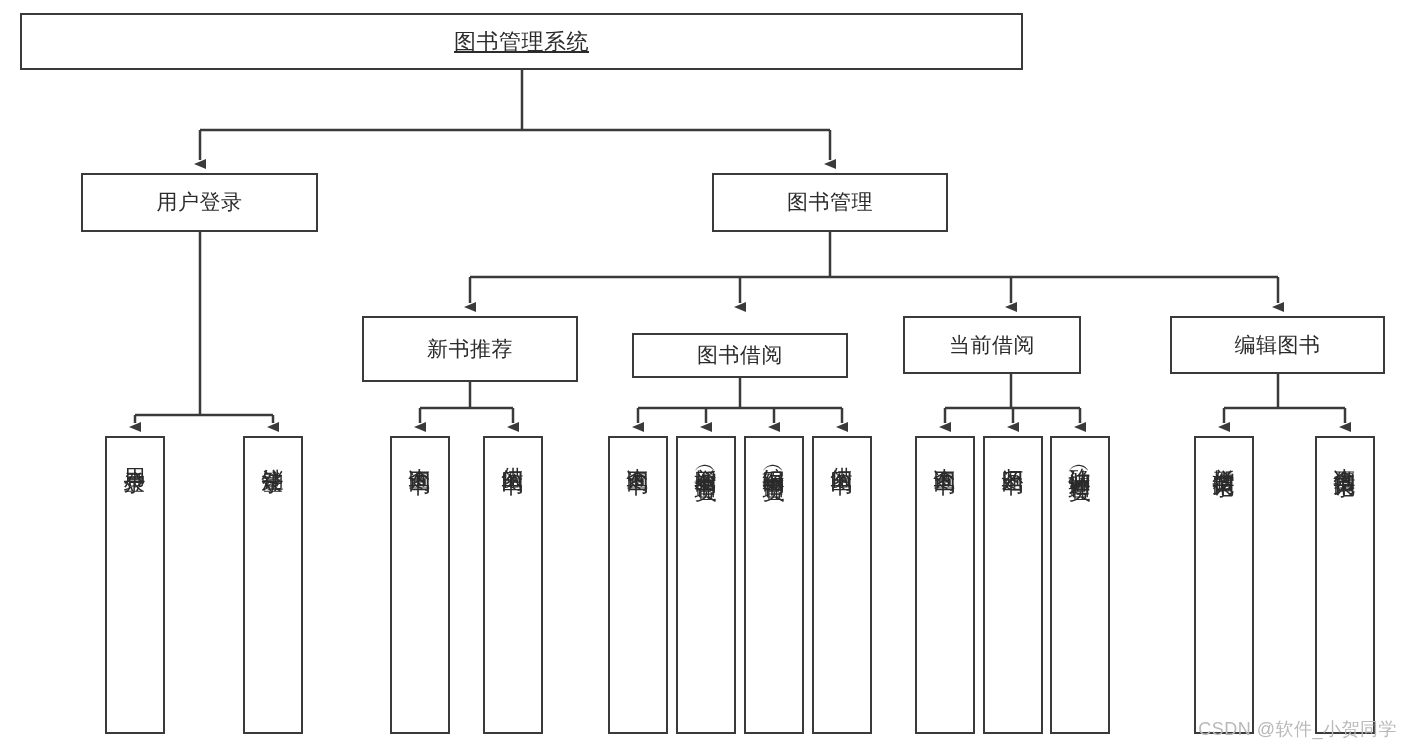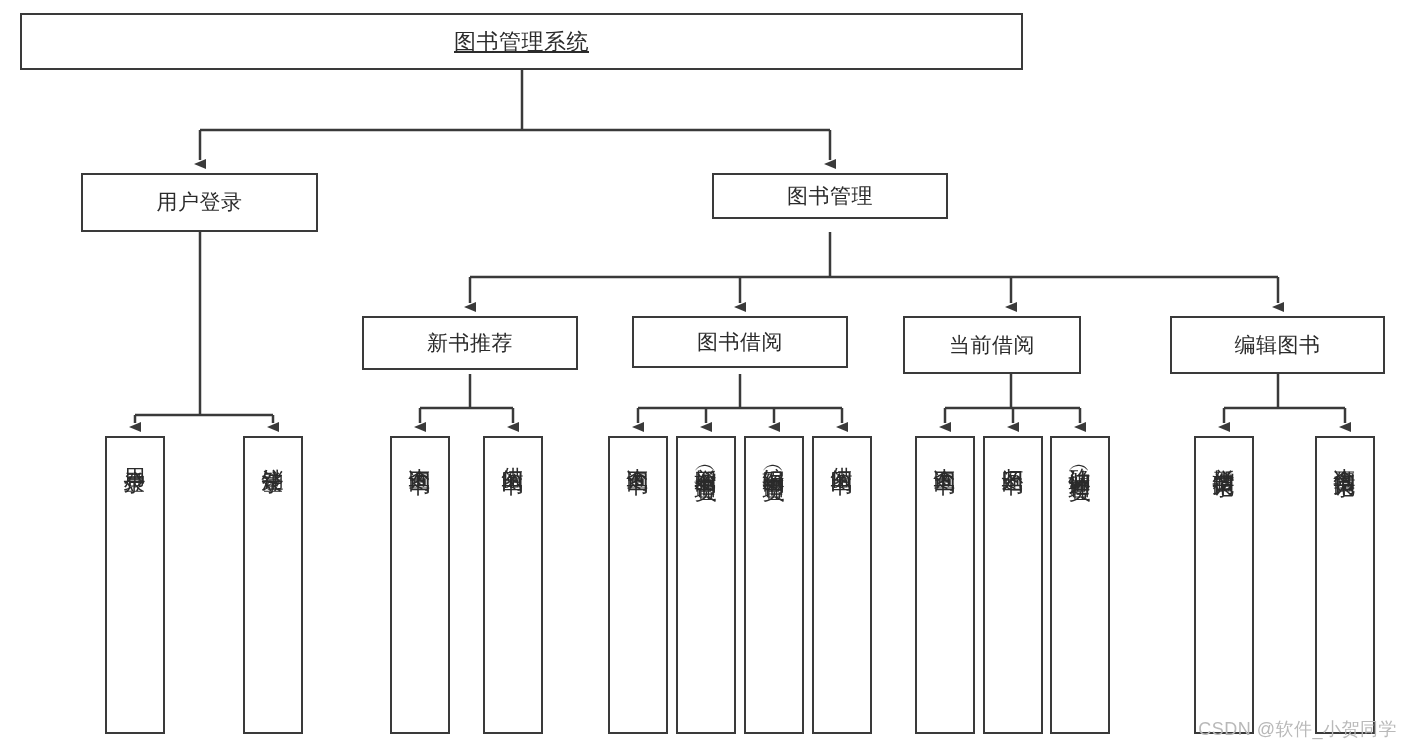--- a/index.html
+++ b/index.html
@@ -123,27 +123,27 @@
       </g>
   </svg>
 
   <div id="nodes-layer">
       <div class="node horiz root" style="left: 20px; top: 13px; width: 1003px; height: 57px; border-color: rgb(58, 58, 58); background: rgb(255, 255, 255);">
         <span class="node-label" style="color: rgb(43, 43, 43); text-decoration: underline;">图书管理系统</span>
       </div>
       <div class="node horiz" style="left: 81px; top: 173px; width: 237px; height: 59px; border-color: rgb(58, 58, 58); background: rgb(255, 255, 255);">
         <span class="node-label" style="color: rgb(43, 43, 43);">用户登录</span>
       </div>
-      <div class="node horiz" style="left: 712px; top: 173px; width: 236px; height: 46px; border-color: rgb(58, 58, 58); background: rgb(255, 255, 255);">
+      <div class="node horiz" style="left: 712px; top: 173px; width: 236px; height: 59px; border-color: rgb(58, 58, 58); background: rgb(255, 255, 255);">
         <span class="node-label" style="color: rgb(43, 43, 43);">图书管理</span>
       </div>
-      <div class="node horiz" style="left: 362px; top: 316px; width: 216px; height: 54px; border-color: rgb(58, 58, 58); background: rgb(255, 255, 255);">
+      <div class="node horiz" style="left: 362px; top: 316px; width: 216px; height: 66px; border-color: rgb(58, 58, 58); background: rgb(255, 255, 255);">
         <span class="node-label" style="color: rgb(43, 43, 43);">新书推荐</span>
       </div>
-      <div class="node horiz" style="left: 632px; top: 316px; width: 216px; height: 52px; border-color: rgb(58, 58, 58); background: rgb(255, 255, 255);">
+      <div class="node horiz" style="left: 632px; top: 333px; width: 216px; height: 45px; border-color: rgb(58, 58, 58); background: rgb(255, 255, 255);">
         <span class="node-label" style="color: rgb(43, 43, 43);">图书借阅</span>
       </div>
       <div class="node horiz" style="left: 903px; top: 316px; width: 178px; height: 58px; border-color: rgb(58, 58, 58); background: rgb(255, 255, 255);">
         <span class="node-label" style="color: rgb(43, 43, 43);">当前借阅</span>
       </div>
       <div class="node horiz" style="left: 1170px; top: 316px; width: 215px; height: 58px; border-color: rgb(58, 58, 58); background: rgb(255, 255, 255);">
         <span class="node-label" style="color: rgb(43, 43, 43);">编辑图书</span>
       </div>
       <div class="node vert" style="left: 105px; top: 436px; width: 60px; height: 298px; border-color: rgb(58, 58, 58); background: rgb(255, 255, 255);">
         <span class="node-label" style="color: rgb(43, 43, 43);">用户登录</span>

